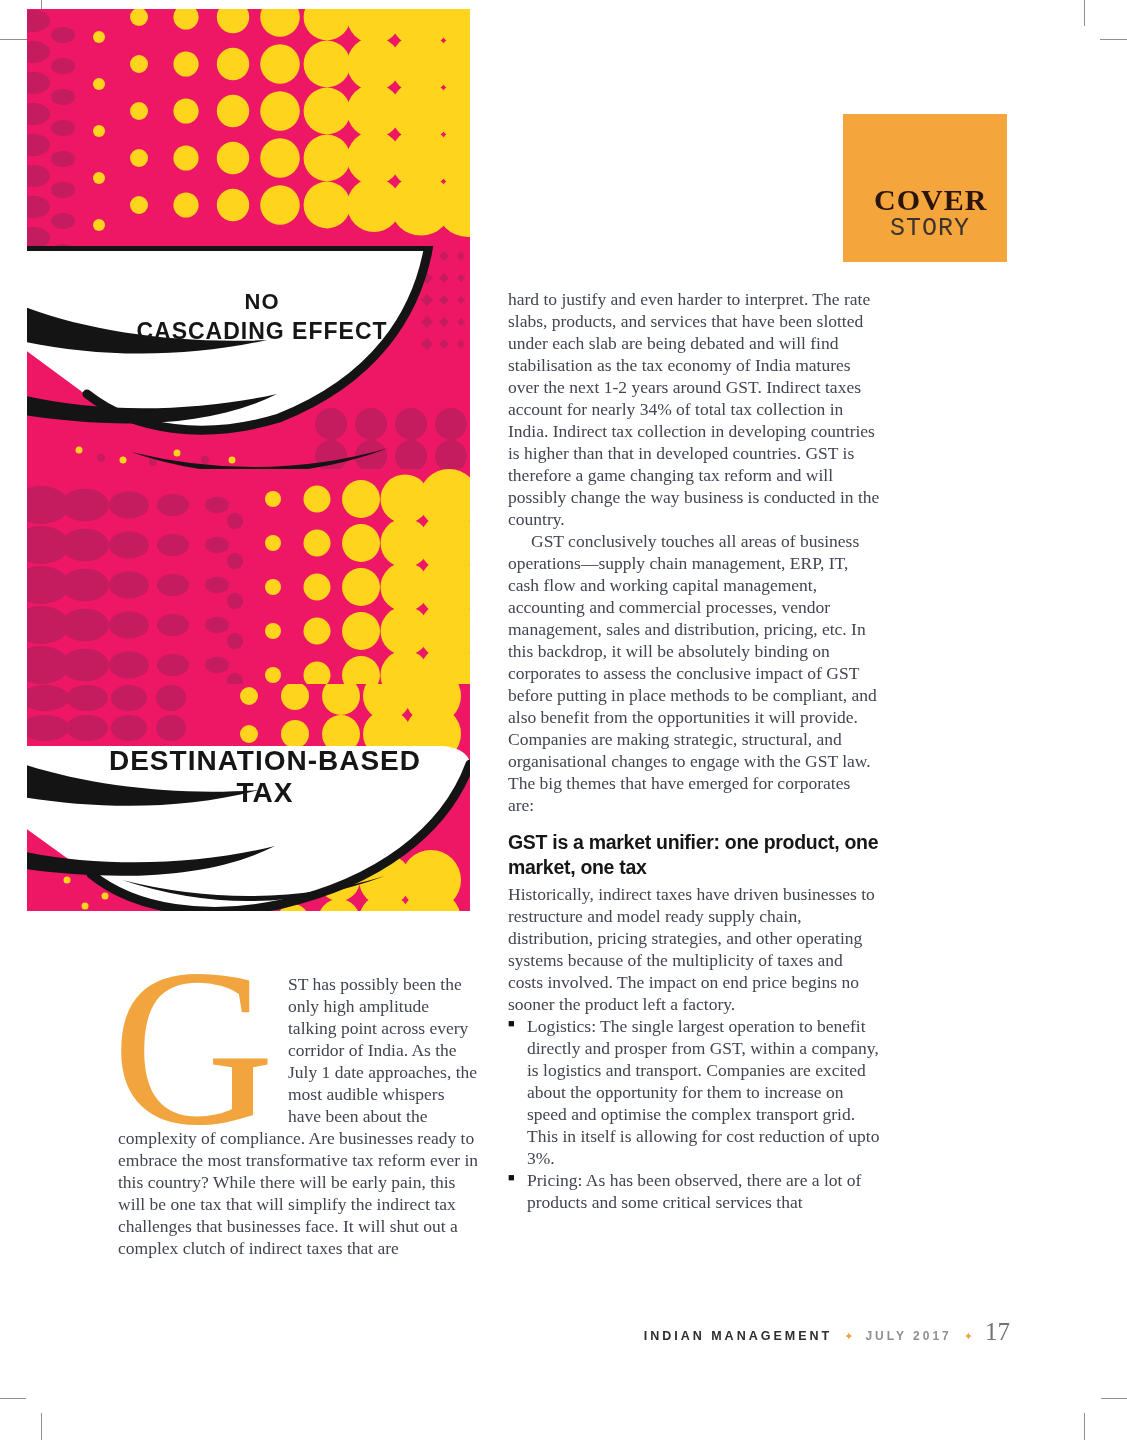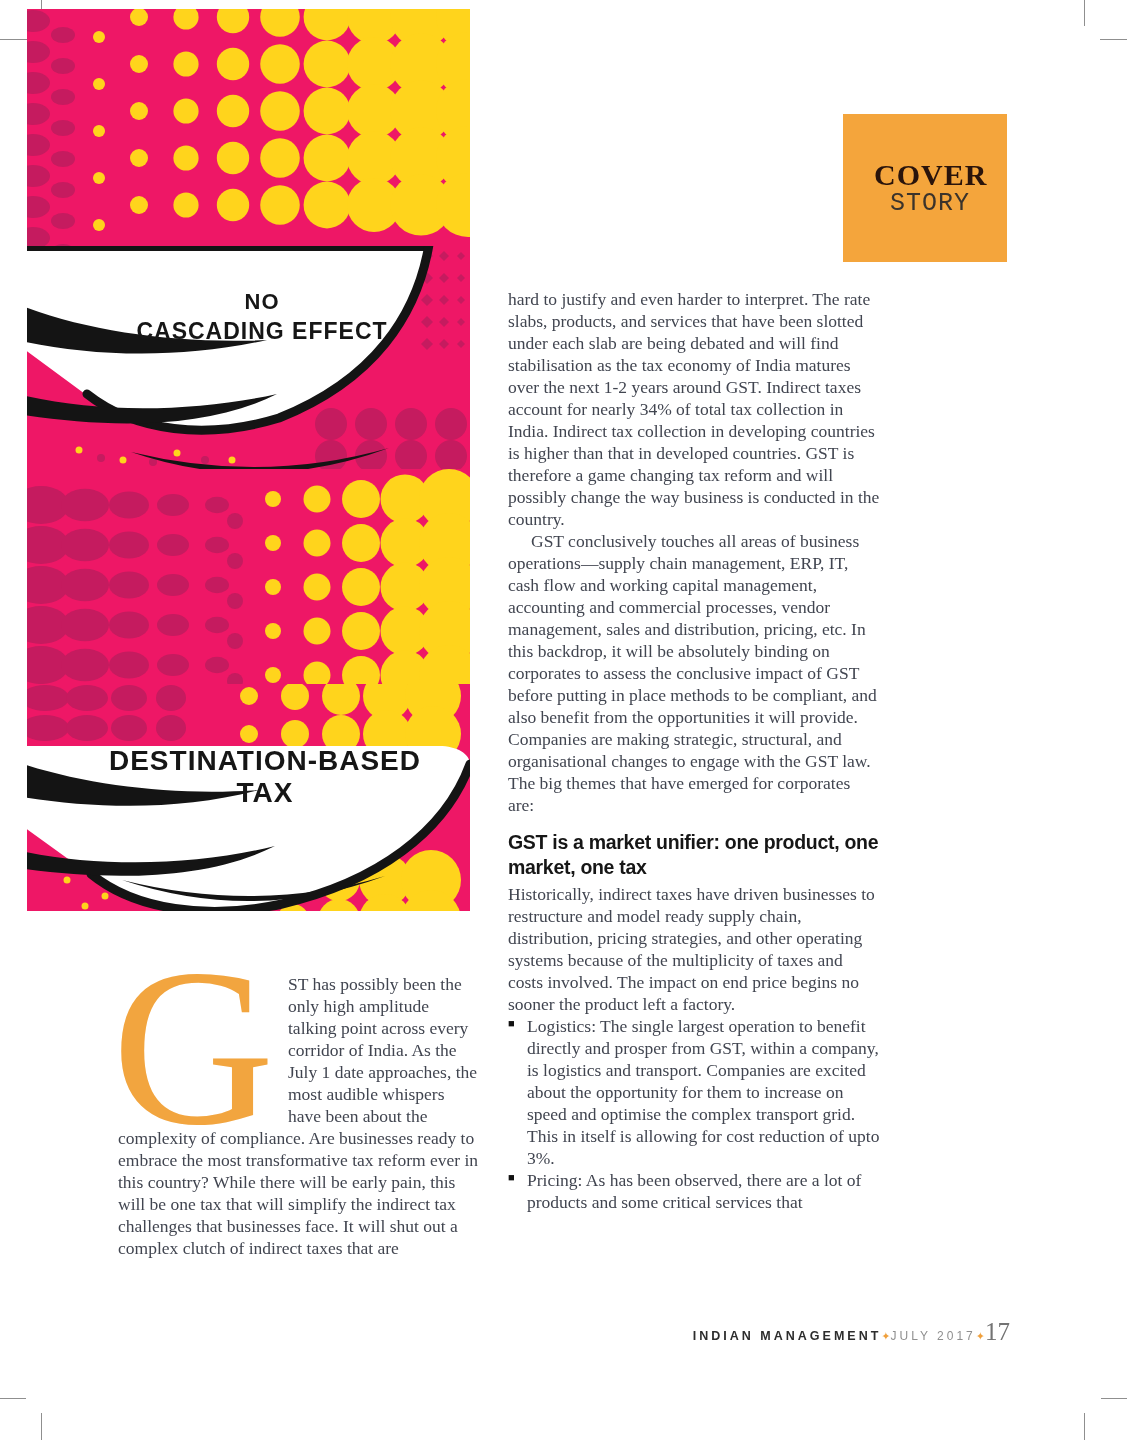--- a/index.html
+++ b/index.html
@@ -7,21 +7,21 @@
         font-family:"Liberation Serif",serif;}
   
   .cm{position:absolute;background:#8f8f8f;}
   
   .art-panel{position:absolute;left:27px;top:9px;width:443px;height:648px;}
   .art-panel svg{display:block;}
   .bt{font-family:"Liberation Sans",sans-serif;font-weight:700;fill:#161616;
       letter-spacing:1px;text-anchor:middle;}
   
   .badge{position:absolute;left:843px;top:114px;width:164px;height:148px;
-         background:#F4A53C;box-sizing:border-box;padding:46px 0 0 31px;}
+         background:#F4A53C;box-sizing:border-box;padding:71px 0 0 31px;}
   .badge-l1{display:block;font-family:"Liberation Serif",serif;font-weight:700;
             font-size:30px;line-height:30px;color:#2a140b;letter-spacing:1px;}
   .badge-l2{display:block;font-family:Liberation Mono, monospace;font-weight:400;
             font-size:25px;line-height:27px;color:#3b332b;letter-spacing:1px;margin-left:16px;}
   
   .col{position:absolute;font-size:17.5px;line-height:22px;color:#414550;}
   .col-right{left:508px;top:288px;width:372px;}
   .col-left{left:118px;top:973px;width:363px;}
   .col p{margin:0;}
   .col p.ind{text-indent:23px;}
@@ -31,25 +31,25 @@
   .col ul{margin:0;padding:0;list-style:none;}
   .col li{position:relative;padding-left:19px;margin:0;}
   .sq{position:absolute;left:0;top:3px;font-size:11px;line-height:11px;color:#111;}
   .blabel{font-weight:400;}
   
   .dropcap{float:left;width:158px;height:152px;margin:2px 12px 0 0;position:relative;}
   .dropcap span{position:absolute;left:-6px;top:-40px;font-size:225px;line-height:1;
                 font-family:"Liberation Serif",serif;color:#F2A53F;}
   
   .footer{position:absolute;top:1318px;left:400px;width:610px;display:flex;
-          justify-content:flex-end;align-items:baseline;}
+          justify-content:flex-end;align-items:baseline;gap:12px;}
   .f-mag{font-family:"Liberation Sans",sans-serif;font-weight:700;font-size:12.5px;
          letter-spacing:3px;color:#2d2d2d;}
   .f-dia{font-size:11px;color:#F0A03C;}
-  .f-date{font-family:"Liberation Sans",sans-serif;font-weight:400;font-size:12px;
+  .f-date{font-family:"Liberation Sans",sans-serif;font-weight:700;font-size:12px;
           letter-spacing:3px;color:#8f8f8f;}
   .f-page{font-family:"Liberation Serif",serif;font-size:25px;color:#737373;}
 </style>
 </head>
 <body>
 
 <div class="page">
 
   <div class="cm" style="left:41px;top:0;width:1px;height:26px"></div>
   <div class="cm" style="left:0;top:39px;width:27px;height:1px"></div>

